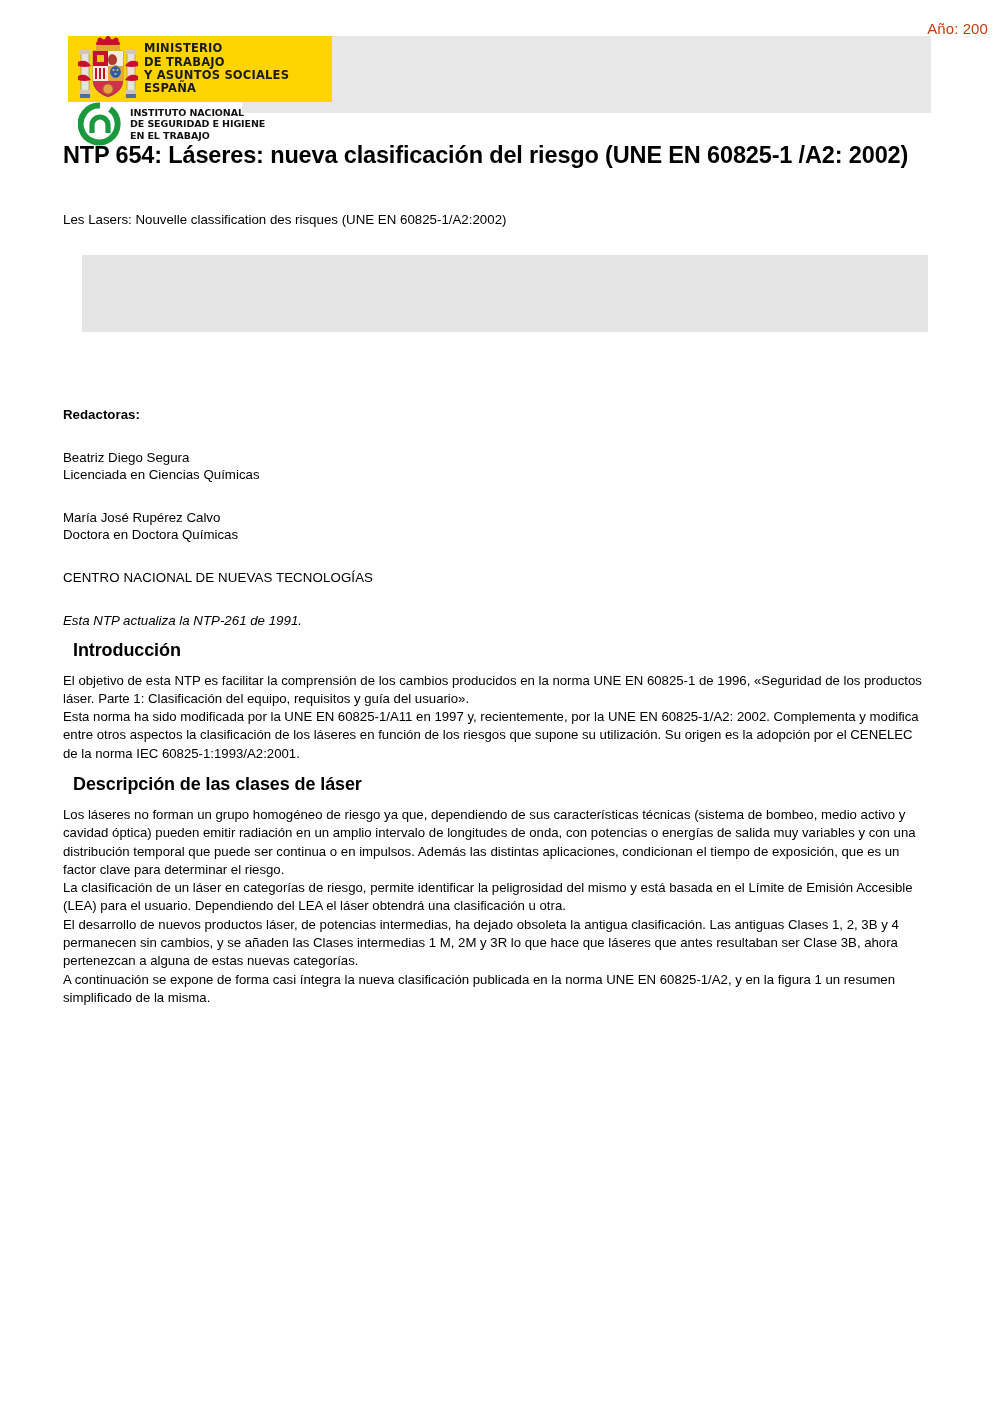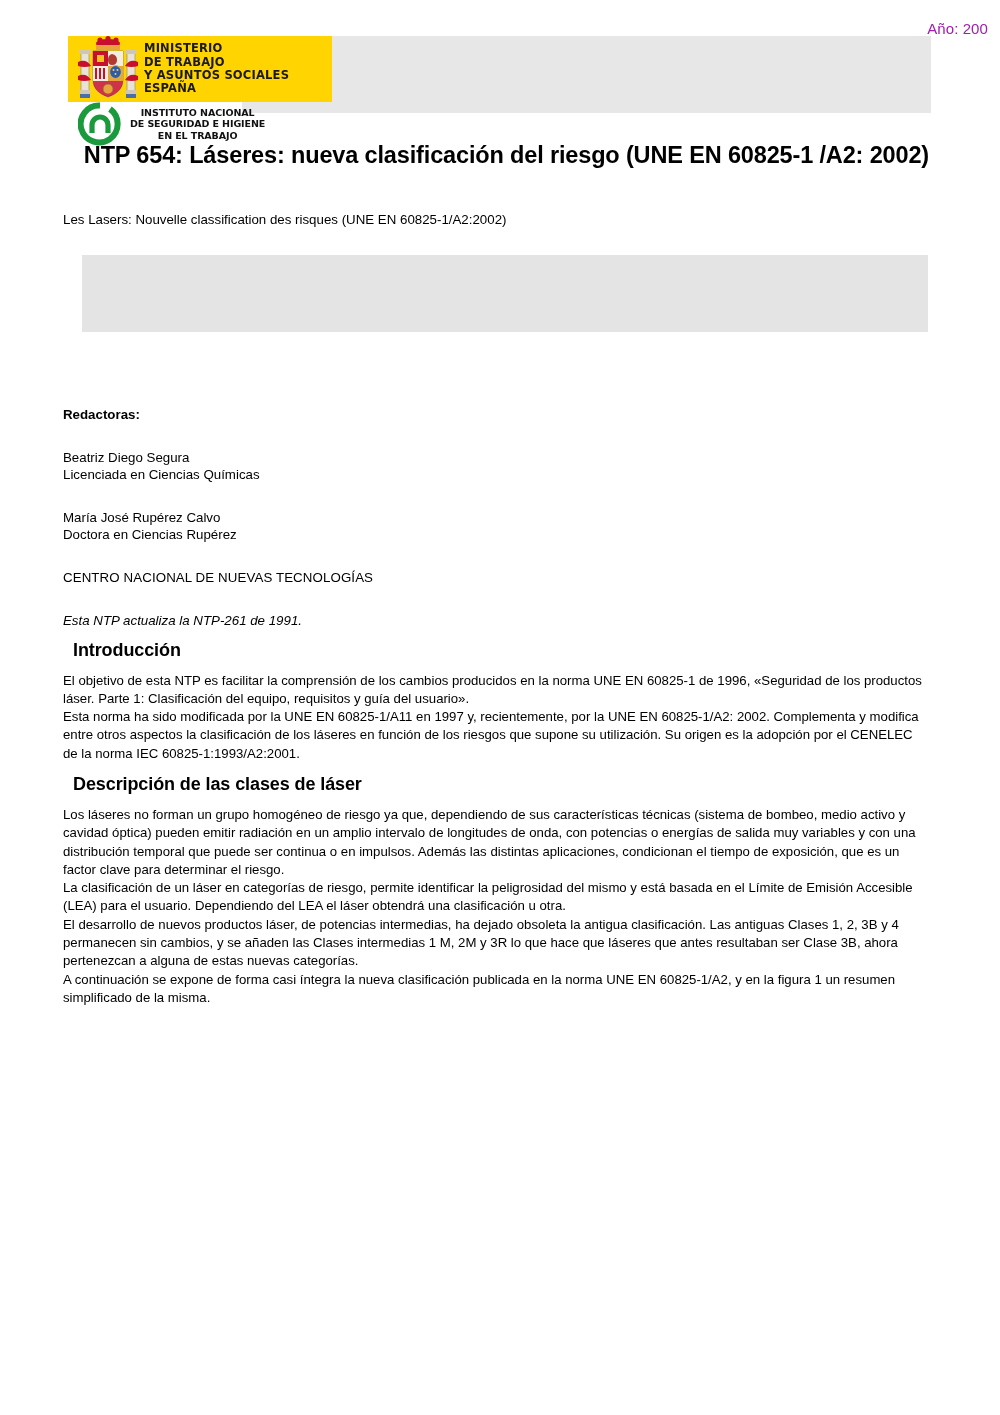--- a/index.html
+++ b/index.html
@@ -17,21 +17,21 @@
     overflow: hidden;
   }
 
   
   .year-line {
     position: absolute;
     top: 20px;
     right: 12px;
     font-size: 15px;
     line-height: 18px;
-    color: #a21caf;
+    color: #c2410c;
     letter-spacing: 0.1px;
     margin-left: 25px;
   }
 
   
   .header-band {
     position: absolute;
     left: 68px;
     top: 36px;
     width: 863px;
@@ -66,21 +66,20 @@
     white-space: nowrap;
   }
   .insht-logo {
     width: 174px;
     height: 77px;
     background: #ffffff;
     display: flex;
     align-items: center;
     padding-left: 10px;
     box-sizing: border-box;
-    text-align: center;
   }
   .insht-mark {
     width: 44px;
     height: 44px;
     flex: 0 0 auto;
     margin-right: 8px;
   }
   .insht-text {
     font-family: "DejaVu Sans", sans-serif;
     font-weight: bold;
@@ -102,21 +101,20 @@
     top: 140px;
     width: 866px;
   }
 
   h1.doc-title {
     font-size: 23.5px;
     line-height: 31px;
     font-weight: bold;
     margin: 0;
     letter-spacing: -0.15px;
-    text-align: right;
   }
 
   .alt-titles {
     margin-top: 40px;
     font-size: 13.3px;
     line-height: 17.5px;
   }
   .alt-titles div {
     white-space: nowrap;
   }
@@ -257,21 +255,21 @@
   <div class="authors-block">
     <div class="label">Redactoras:</div>
 
     <div class="person">
       <div>Beatriz Diego Segura</div>
       <div>Licenciada en Ciencias Químicas</div>
     </div>
 
     <div class="person">
       <div>María José Rupérez Calvo</div>
-      <div>Doctora en Ciencias Rupérez</div>
+      <div>Doctora en Doctora Químicas</div>
     </div>
 
     <div class="centre">CENTRO NACIONAL DE NUEVAS TECNOLOGÍAS</div>
     <div class="updates-note">Esta NTP actualiza la NTP-261 de 1991.</div>
   </div>
 
   <h2 class="section-title sec-intro">Introducción</h2>
   <p class="body-par par-gap-first">El objetivo de esta NTP es facilitar la comprensión de los cambios producidos en la norma UNE EN 60825-1 de 1996, «Seguridad de los productos láser. Parte 1: Clasificación del equipo, requisitos y guía del usuario».</p>
   <p class="body-par par-gap">Esta norma ha sido modificada por la UNE EN 60825-1/A11 en 1997 y, recientemente, por la UNE EN 60825-1/A2: 2002. Complementa y modifica entre otros aspectos la clasificación de los láseres en función de los riesgos que supone su utilización. Su origen es la adopción por el CENELEC de la norma IEC 60825-1:1993/A2:2001.</p>
 

